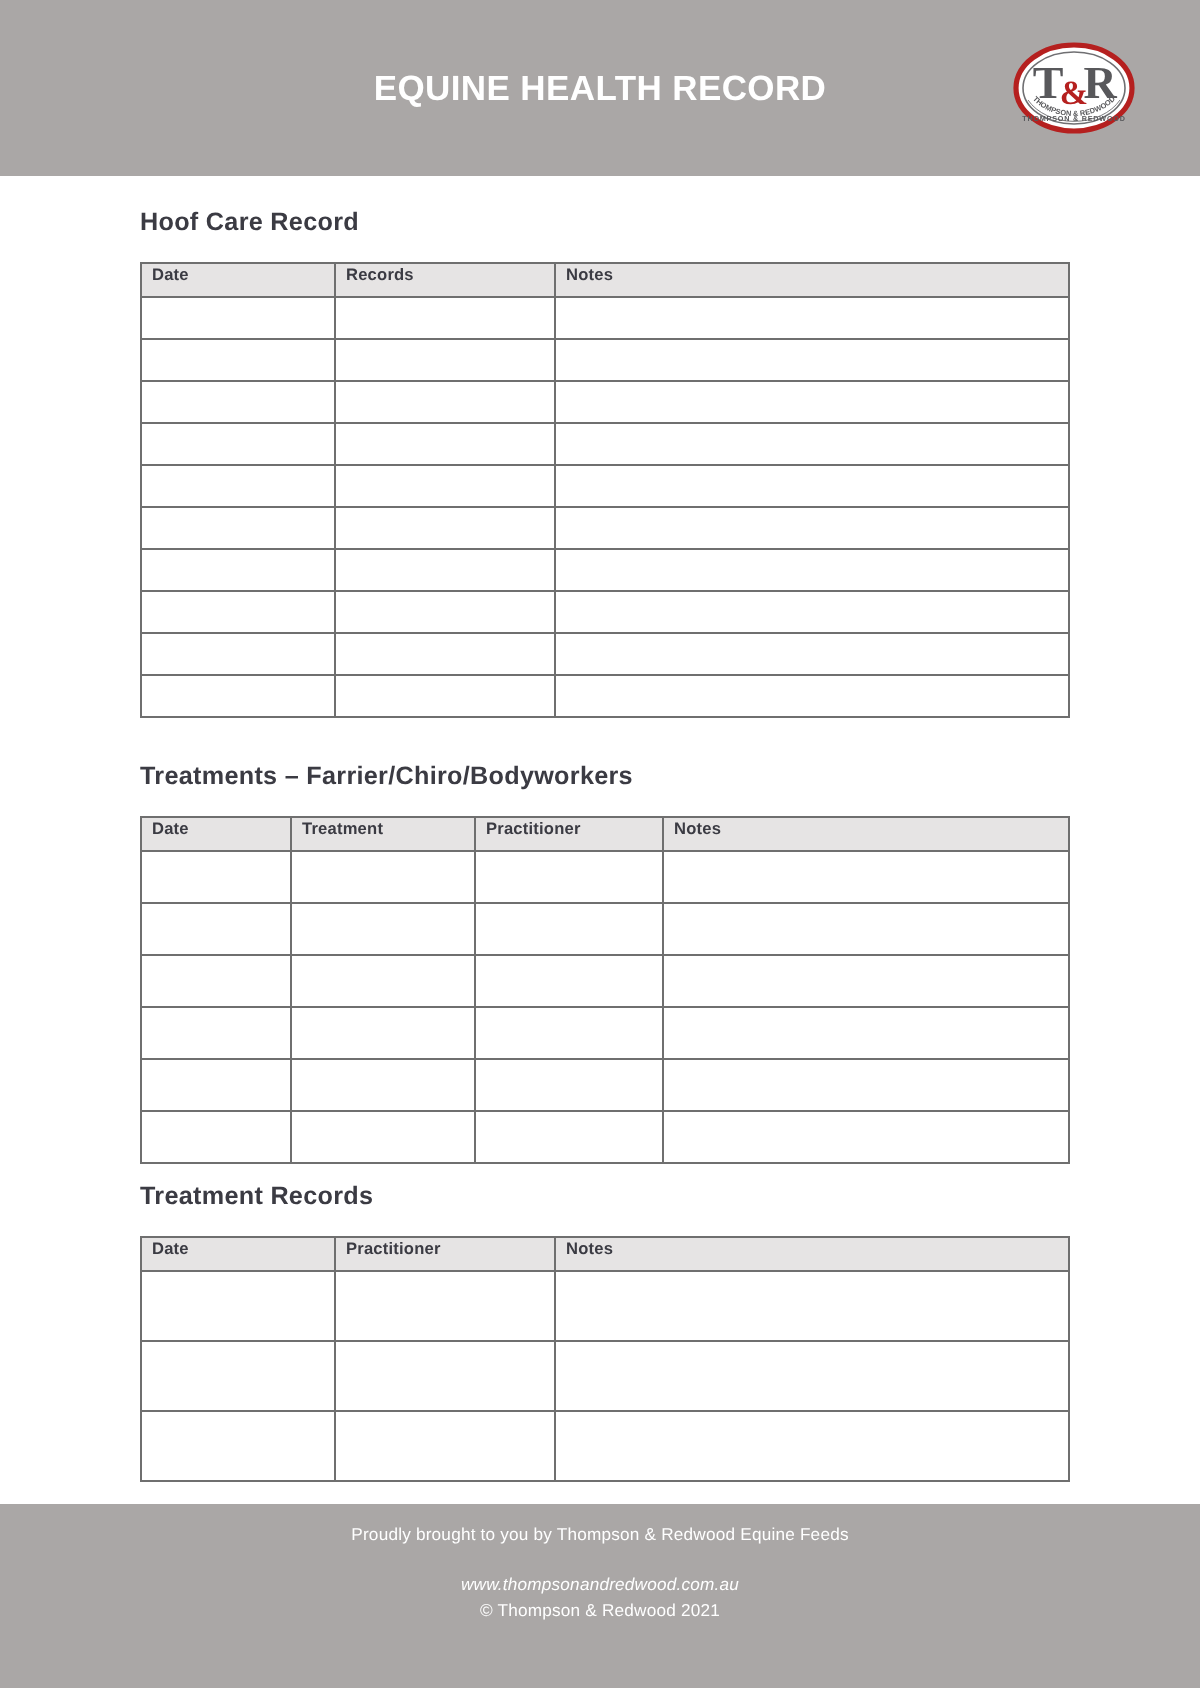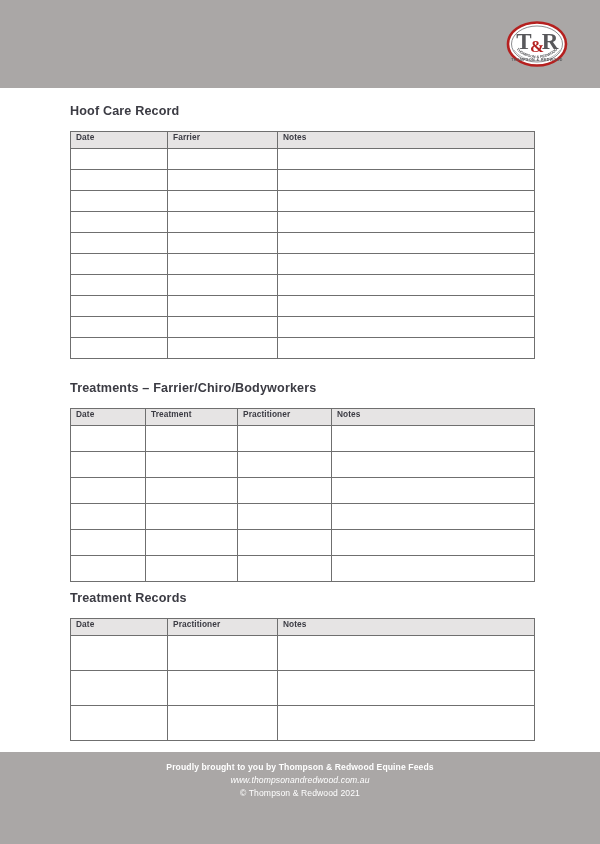--- a/index.html
+++ b/index.html
@@ -119,27 +119,28 @@
     text-align: center;
     padding-top: 9px;
     box-sizing: border-box;
   }
   .footer-line {
     font-size: 8.6px;
     line-height: 13px;
     color: #ffffff;
     letter-spacing: 0.1px;
   }
-  .footer-line.bold { font-weight: bold; }
-  .footer-line.italic { font-style: italic; }
+  .footer-line.bold { font-weight: normal; }
+  .footer-line.italic { font-style: italic; margin-top: 12px; }
 </style>
 </head>
 <body>
 
 <div class="header-band">
+  <h1 class="header-title">EQUINE HEALTH RECORD</h1>
 
   <div class="logo-wrap">
     <svg class="logo-svg" viewBox="0 0 62 48" xmlns="http://www.w3.org/2000/svg">
       <ellipse cx="31" cy="24" rx="29" ry="21.5" fill="#ffffff" stroke="#b5201f" stroke-width="2.6"></ellipse>
       <ellipse cx="31" cy="24" rx="25.5" ry="18" fill="#ffffff" stroke="#6f6f72" stroke-width="0.8"></ellipse>
       <text x="18" y="29" font-family="'Liberation Serif', serif" font-size="23" font-weight="bold" fill="#58585b" text-anchor="middle">T</text>
       <text x="44" y="29" font-family="'Liberation Serif', serif" font-size="23" font-weight="bold" fill="#58585b" text-anchor="middle">R</text>
       <text x="31" y="32" font-family="'Liberation Serif', serif" font-size="17" font-weight="bold" fill="#b5201f" text-anchor="middle">&amp;</text>
       <path d="M8 30 A26 20 0 0 0 54 30" fill="none" stroke="#7a7a7d" stroke-width="0.5"></path>
       <text font-family="'Liberation Sans', sans-serif" font-size="3.7" font-weight="bold" fill="#58585b">
@@ -159,21 +160,21 @@
     <h2 class="section-heading">Hoof Care Record</h2>
     <table class="record-table t1">
       <colgroup>
         <col style="width:97px">
           <col style="width:110px">
           <col style="width:257px">
       </colgroup>
       <thead>
         <tr>
           <th>Date</th>
-          <th>Farrier</th>
+          <th>Records</th>
           <th>Notes</th>
         </tr>
       </thead>
       <tbody>
         <tr>
           <td></td>
           <td></td>
           <td></td>
         </tr>
         <tr>

